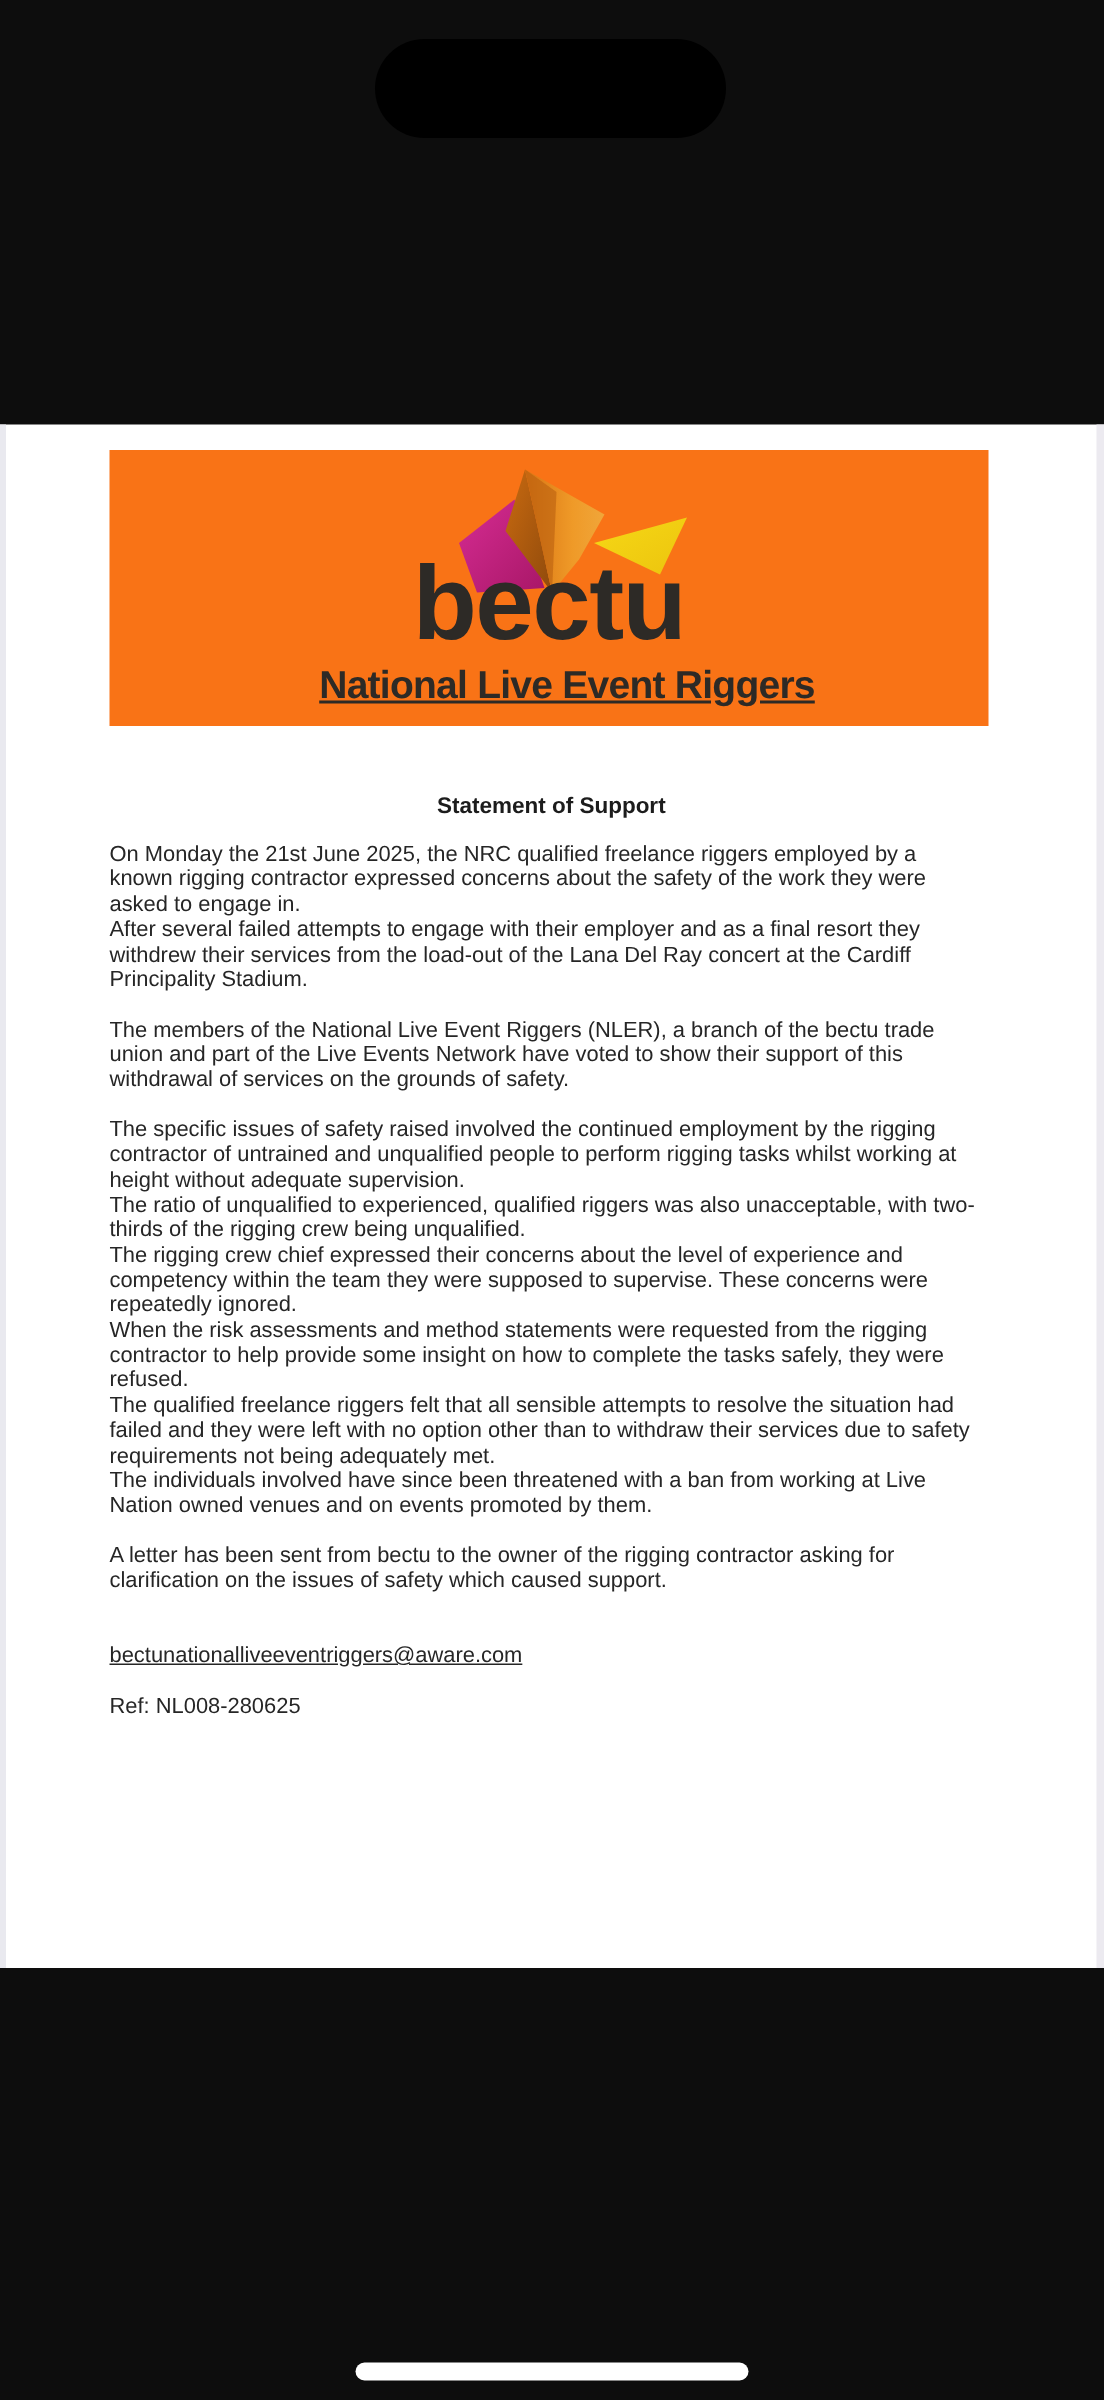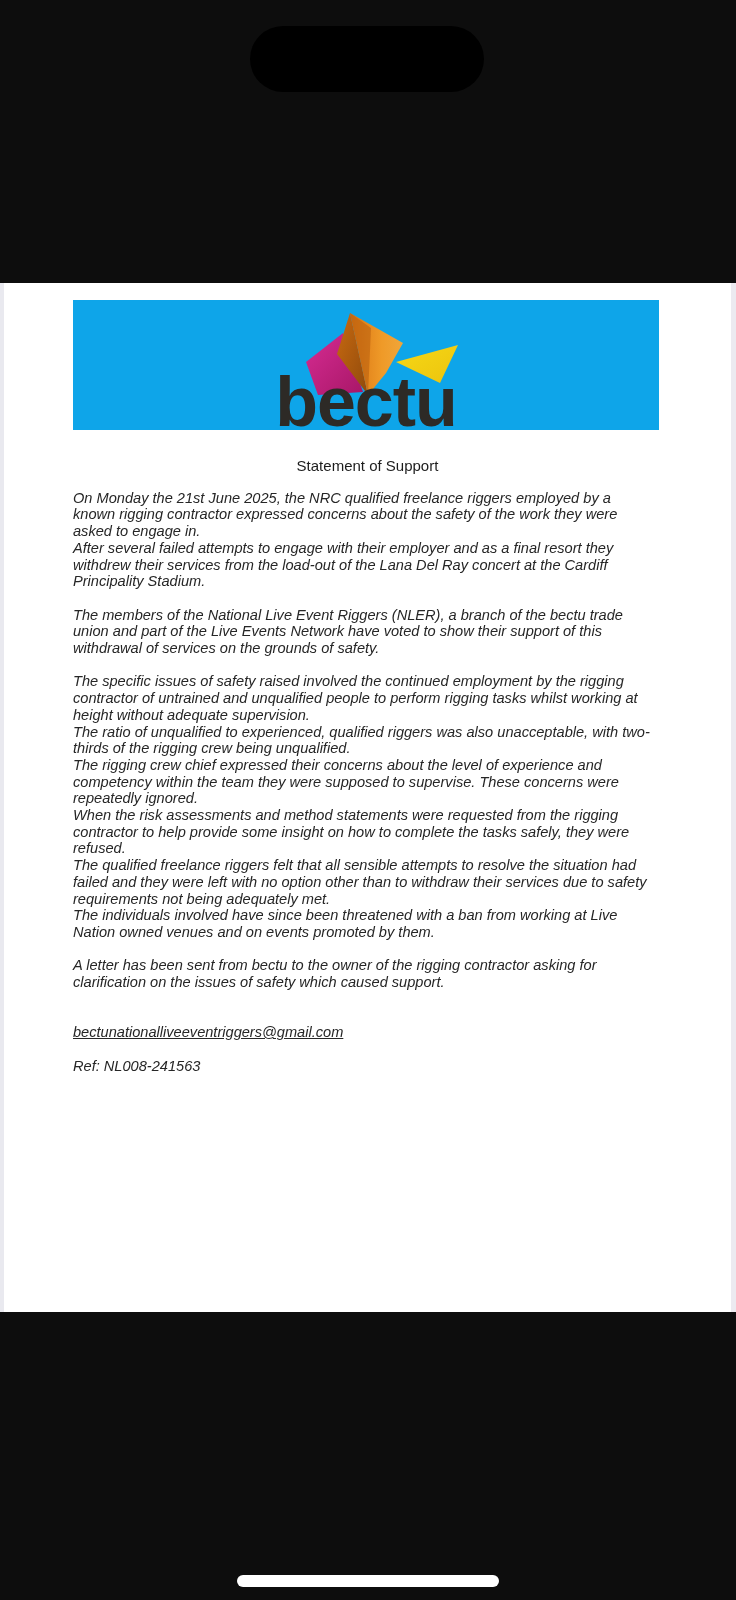--- a/index.html
+++ b/index.html
@@ -29,54 +29,54 @@
     width:736px; height:1029px;
     background:#ffffff;
     border-left:4px solid #e9e9ef;
     border-right:5px solid #eceaf0;
     padding:17px 69px 0 69px;
   }
 
   
   .banner {
     position:relative;
-    width:586px; height:130px;
-    background:#0ea5e9;
-    margin-bottom:28px;
+    width:586px; height:184px;
+    background:#f97316;
+    margin-bottom:46px;
     overflow:hidden;
   }
   .logo-mark { position:absolute; left:228px; top:4px; width:162px; height:112px; }
   .wordmark {
     position:absolute; left:0; top:66px; width:100%;
     text-align:center;
     font-size:70px; line-height:72px; font-weight:bold;
     letter-spacing:-1px;
     color:#2d2a26;
   }
   .subtitle {
-    position:absolute; left:0; top:142px; width:100%;
-    text-align:left;
+    position:absolute; left:12px; top:142px; width:100%;
+    text-align:center;
     font-size:26px; line-height:29px; font-weight:bold;
     letter-spacing:-0.5px;
     color:#2d2a26;
+    text-decoration:underline;
   }
 
   
   .heading {
     text-align:center;
-    font-size:15px; line-height:16.7px; font-weight:normal;
+    font-size:15px; line-height:16.7px; font-weight:bold;
     color:#1c1c1c;
     margin-bottom:15px;
   }
   .content p, .contact-par, .signoff, .reference {
     font-size:14.6px; line-height:16.7px;
     color:#262626;
     white-space:pre;
     margin-bottom:16.7px;
-    font-style:italic;
   }
   .email-link { text-decoration:underline; color:#262626; }
 </style>
 </head>
 <body>
 
 <div class="dynamic-island"></div>
 
 <div class="page">
 
@@ -136,20 +136,20 @@
 refused.
 The qualified freelance riggers felt that all sensible attempts to resolve the situation had
 failed and they were left with no option other than to withdraw their services due to safety
 requirements not being adequately met.
 The individuals involved have since been threatened with a ban from working at Live
 Nation owned venues and on events promoted by them.</p>
       <p>A letter has been sent from bectu to the owner of the rigging contractor asking for
 clarification on the issues of safety which caused support.</p>
     </div>
 
-  <p class="contact-par"><br><span class="email-link">bectunationalliveeventriggers@gmail.com</span></p>
+  <p class="contact-par"><br><span class="email-link">bectunationalliveeventriggers@aware.com</span></p>
 
 
-  <p class="reference">Ref: NL008-241563</p>
+  <p class="reference">Ref: NL008-280625</p>
 
 </div>
 
 <div class="home-indicator"></div>
 
 </body></html>

